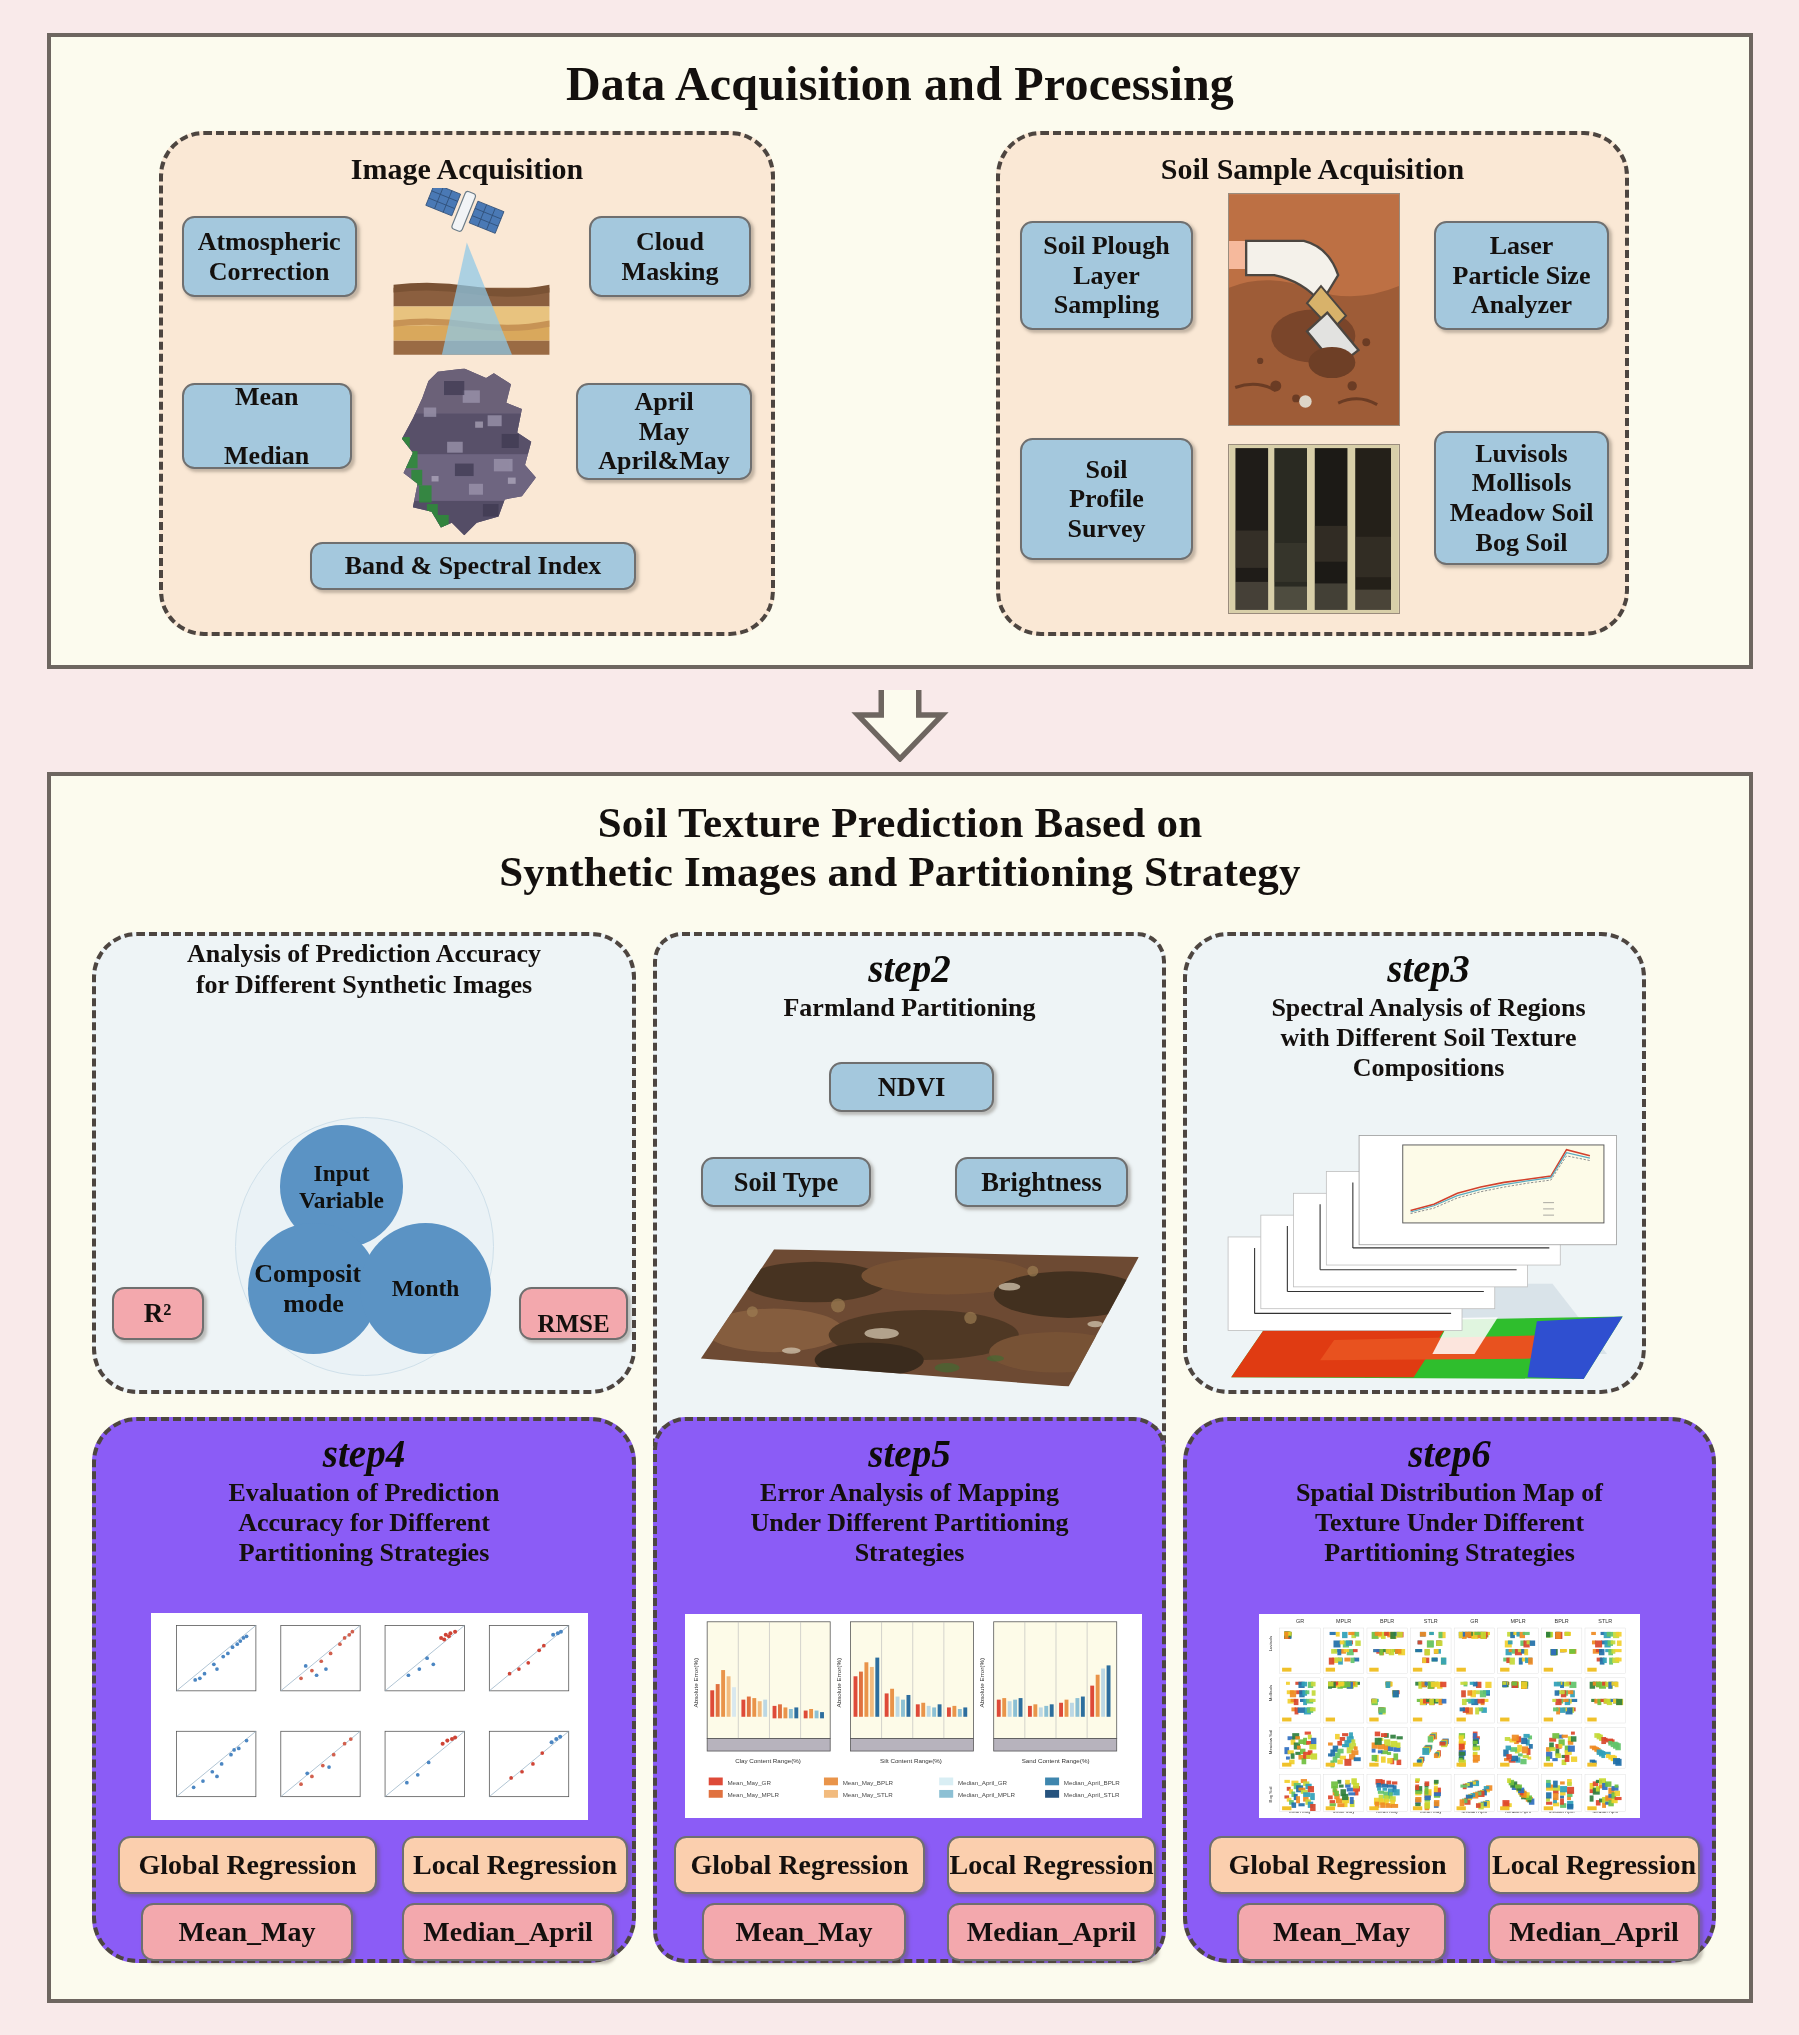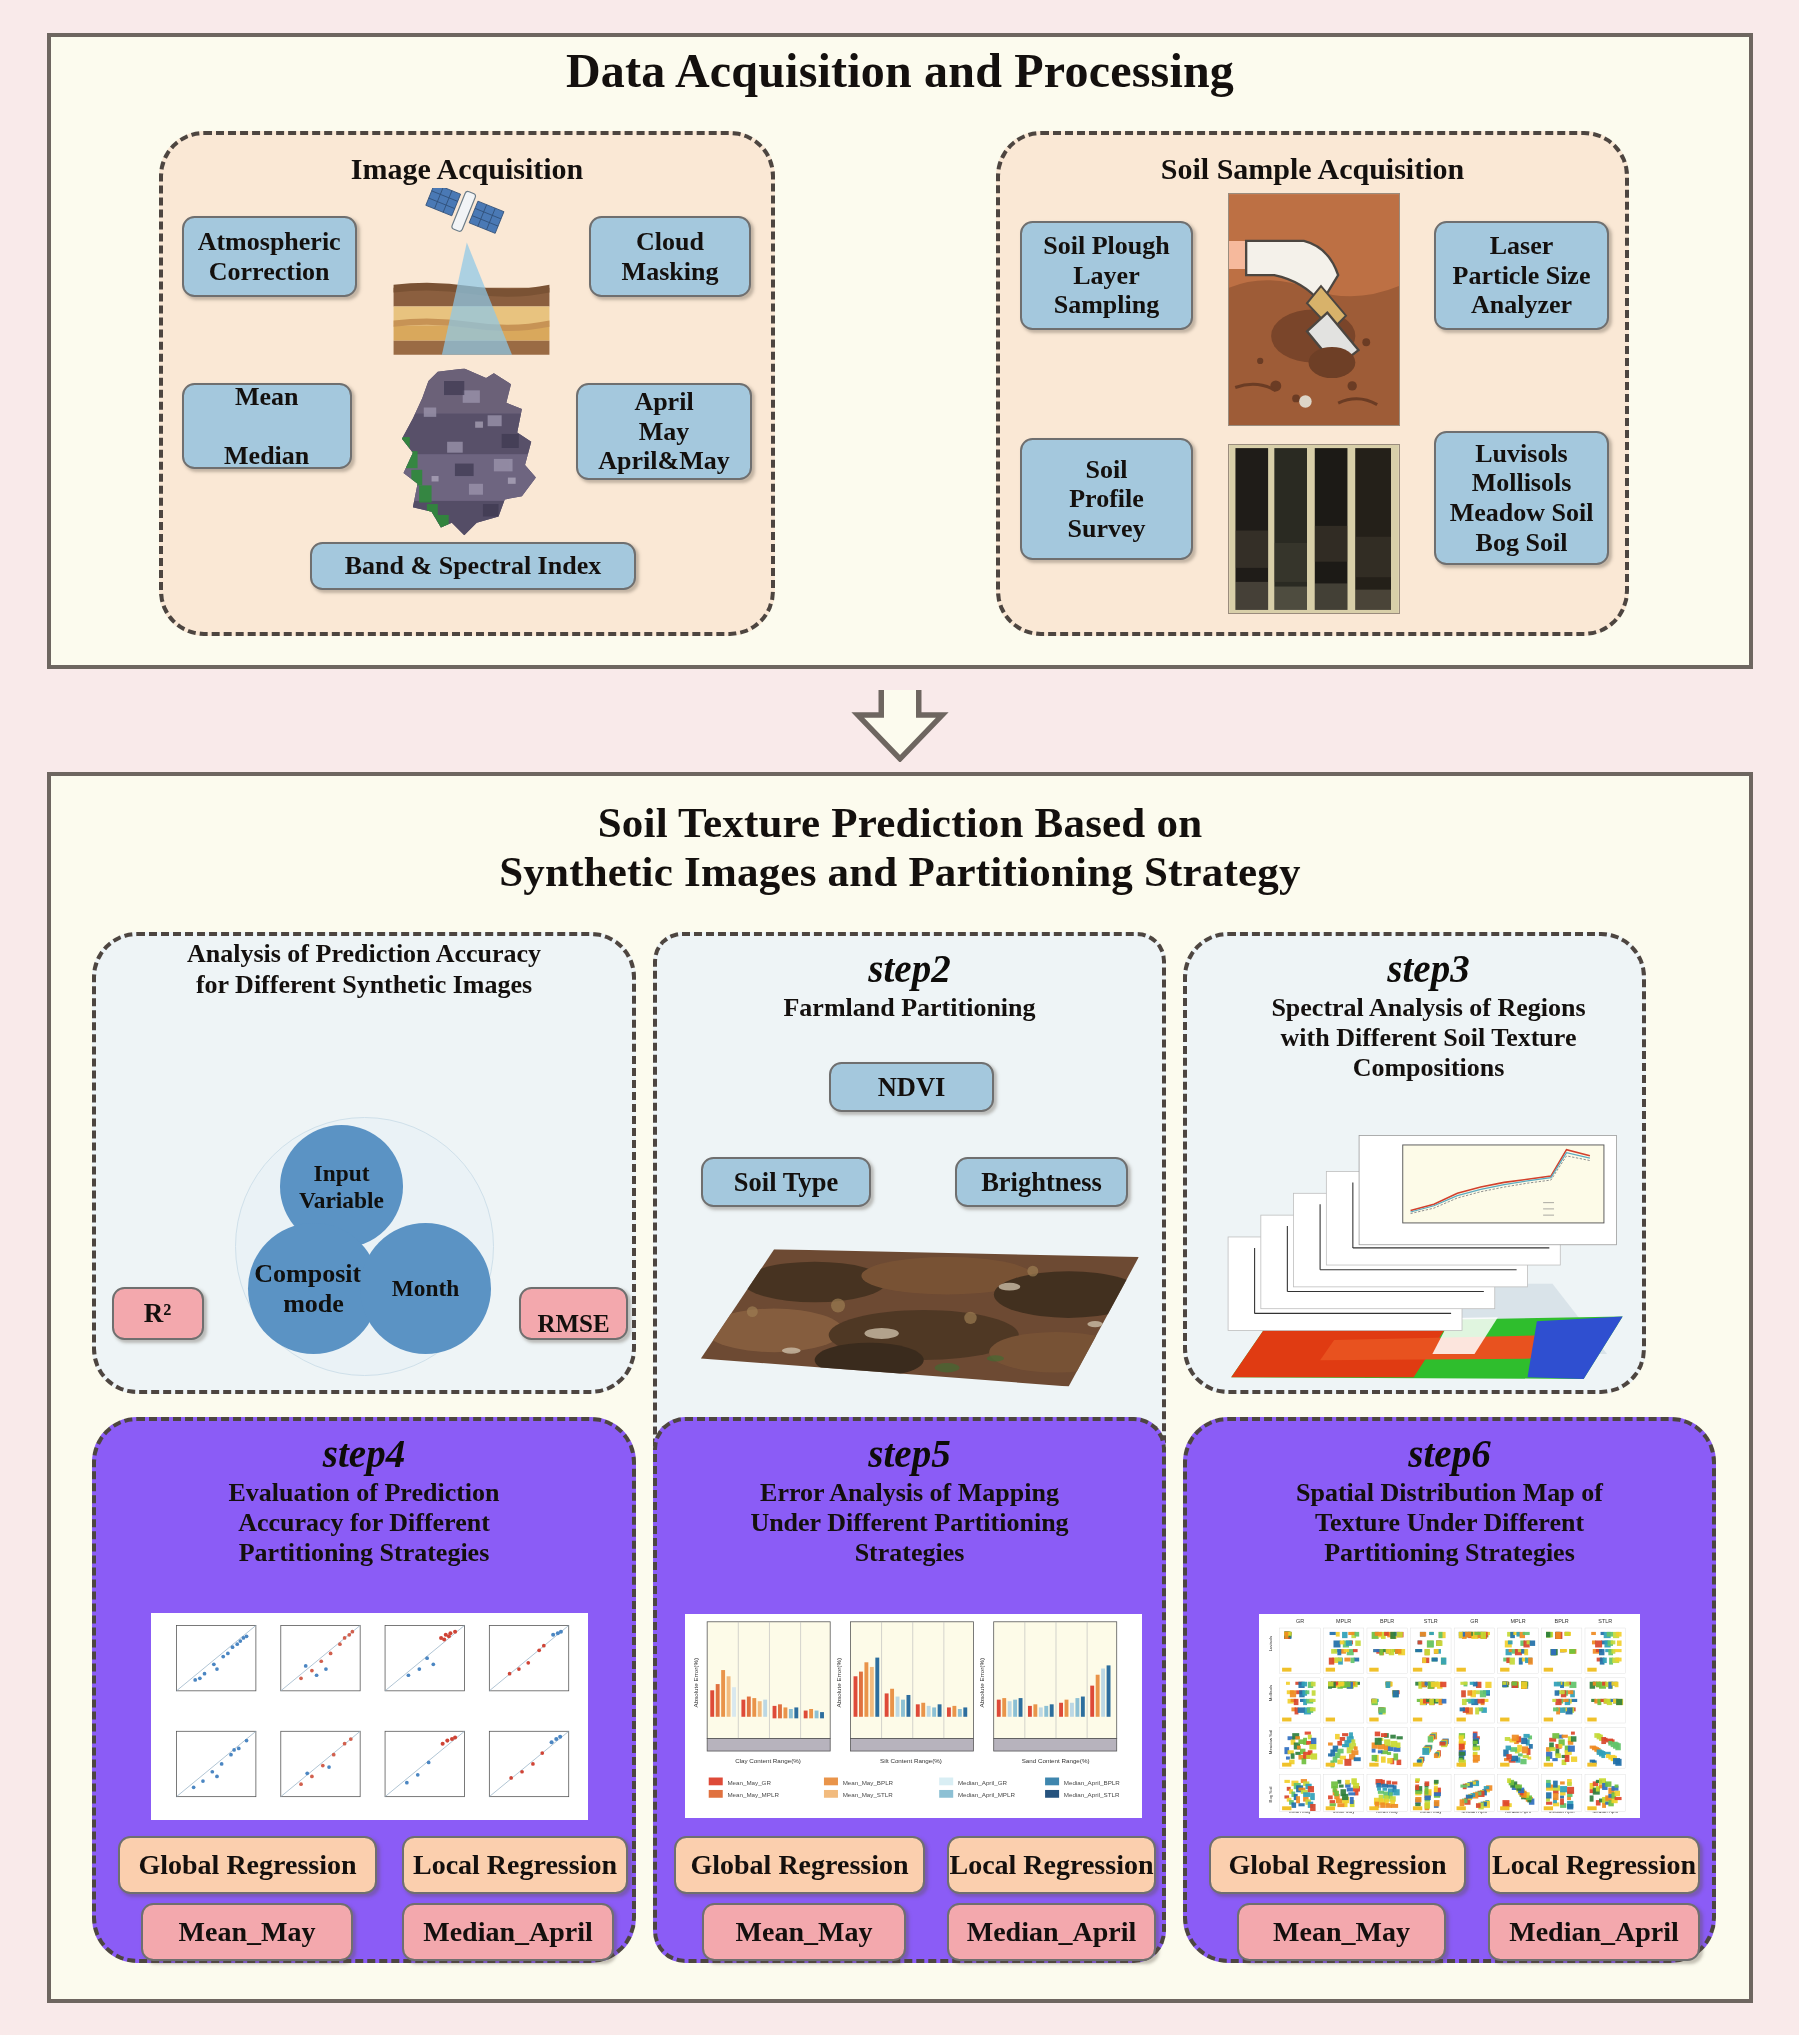--- a/index.html
+++ b/index.html
@@ -20,21 +20,21 @@
     box-sizing:border-box;
     position:relative;
   }
   #panel-top{position:absolute;left:0;top:0;width:1706px;height:636px;}
   #panel-bottom{position:absolute;left:0;top:739px;width:1706px;height:1231px;}
 
   .panel-title{
     text-align:center;font-weight:bold;color:#14100e;
     letter-spacing:0.2px;
   }
-  #top-title{font-size:48px;padding-top:8px;line-height:1.1;}
+  #top-title{font-size:48px;padding-top:21px;line-height:1.1;}
   #bottom-title{font-size:43px;padding-top:23.4px;line-height:1.12;}
 
   
   #flow-arrow{
     position:absolute;left:803px;top:657px;width:100px;height:72px;
   }
   #flow-arrow svg{display:block;}
 
   
   .dbox{

